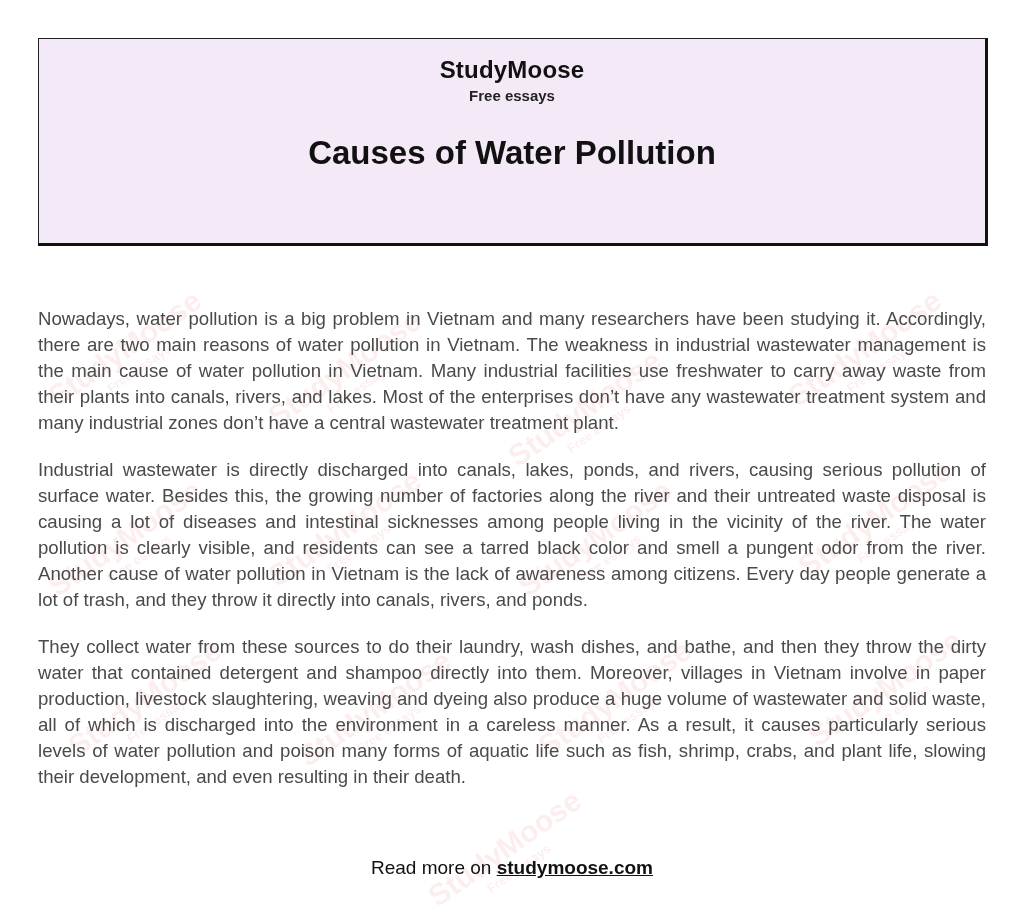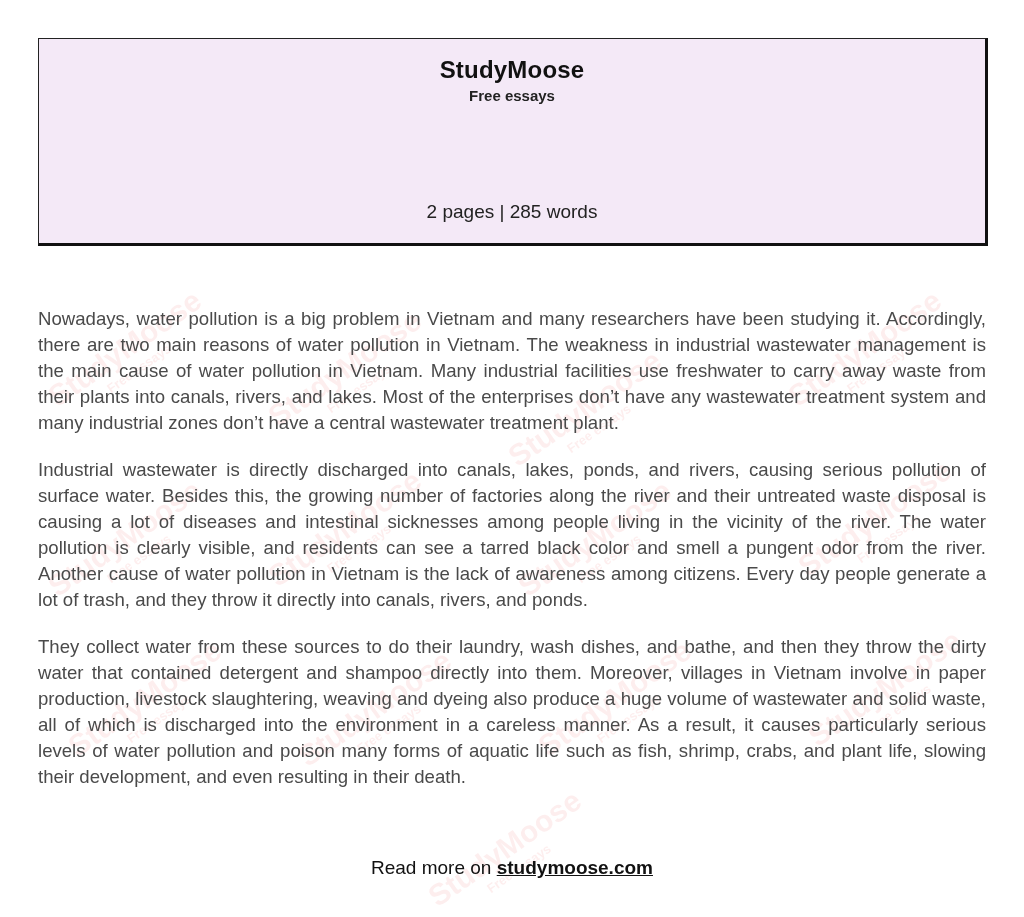--- a/index.html
+++ b/index.html
@@ -124,21 +124,21 @@
   <div class="wm" style="left:60px;top:680px;"><span>StudyMoose</span><small>Free essays</small></div>
   <div class="wm" style="left:290px;top:690px;"><span>StudyMoose</span><small>Free essays</small></div>
   <div class="wm" style="left:530px;top:680px;"><span>StudyMoose</span><small>Free essays</small></div>
   <div class="wm" style="left:800px;top:670px;"><span>StudyMoose</span><small>Free essays</small></div>
   <div class="wm" style="left:420px;top:830px;"><span>StudyMoose</span><small>Free essays</small></div>
 </div>
 
 <div class="header-box">
   <div class="brand">StudyMoose</div>
   <div class="tagline">Free essays</div>
-  <div class="meta">2 pages | 285 words</div>
+  <div class="title">Causes of Water Pollution</div>
 </div>
 
 <div class="content">
   <p>Nowadays, water pollution is a big problem in Vietnam and many researchers have been studying it. Accordingly, there are two main reasons of water pollution in Vietnam. The weakness in industrial wastewater management is the main cause of water pollution in Vietnam. Many industrial facilities use freshwater to carry away waste from their plants into canals, rivers, and lakes. Most of the enterprises don’t have any wastewater treatment system and many industrial zones don’t have a central wastewater treatment plant.</p>
   <p>Industrial wastewater is directly discharged into canals, lakes, ponds, and rivers, causing serious pollution of surface water. Besides this, the growing number of factories along the river and their untreated waste disposal is causing a lot of diseases and intestinal sicknesses among people living in the vicinity of the river. The water pollution is clearly visible, and residents can see a tarred black color and smell a pungent odor from the river. Another cause of water pollution in Vietnam is the lack of awareness among citizens. Every day people generate a lot of trash, and they throw it directly into canals, rivers, and ponds.</p>
   <p>They collect water from these sources to do their laundry, wash dishes, and bathe, and then they throw the dirty water that contained detergent and shampoo directly into them. Moreover, villages in Vietnam involve in paper production, livestock slaughtering, weaving and dyeing also produce a huge volume of wastewater and solid waste, all of which is discharged into the environment in a careless manner. As a result, it causes particularly serious levels of water pollution and poison many forms of aquatic life such as fish, shrimp, crabs, and plant life, slowing their development, and even resulting in their death.</p>
 </div>
 
 <div class="read-more">
   <span>Read more on </span><a>studymoose.com</a>

